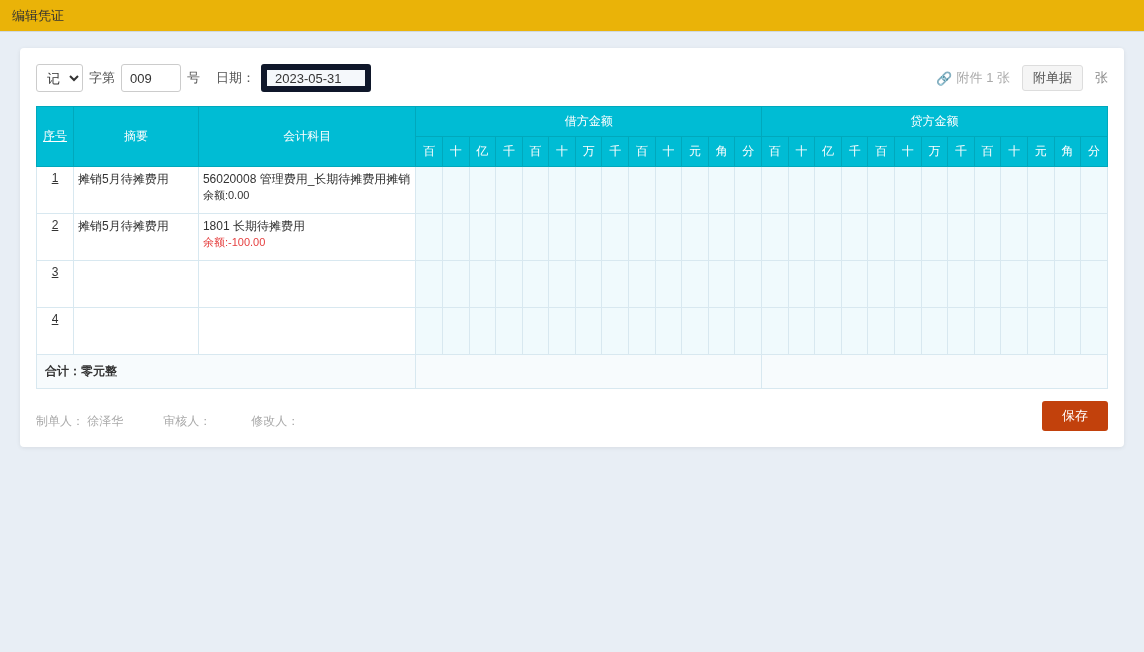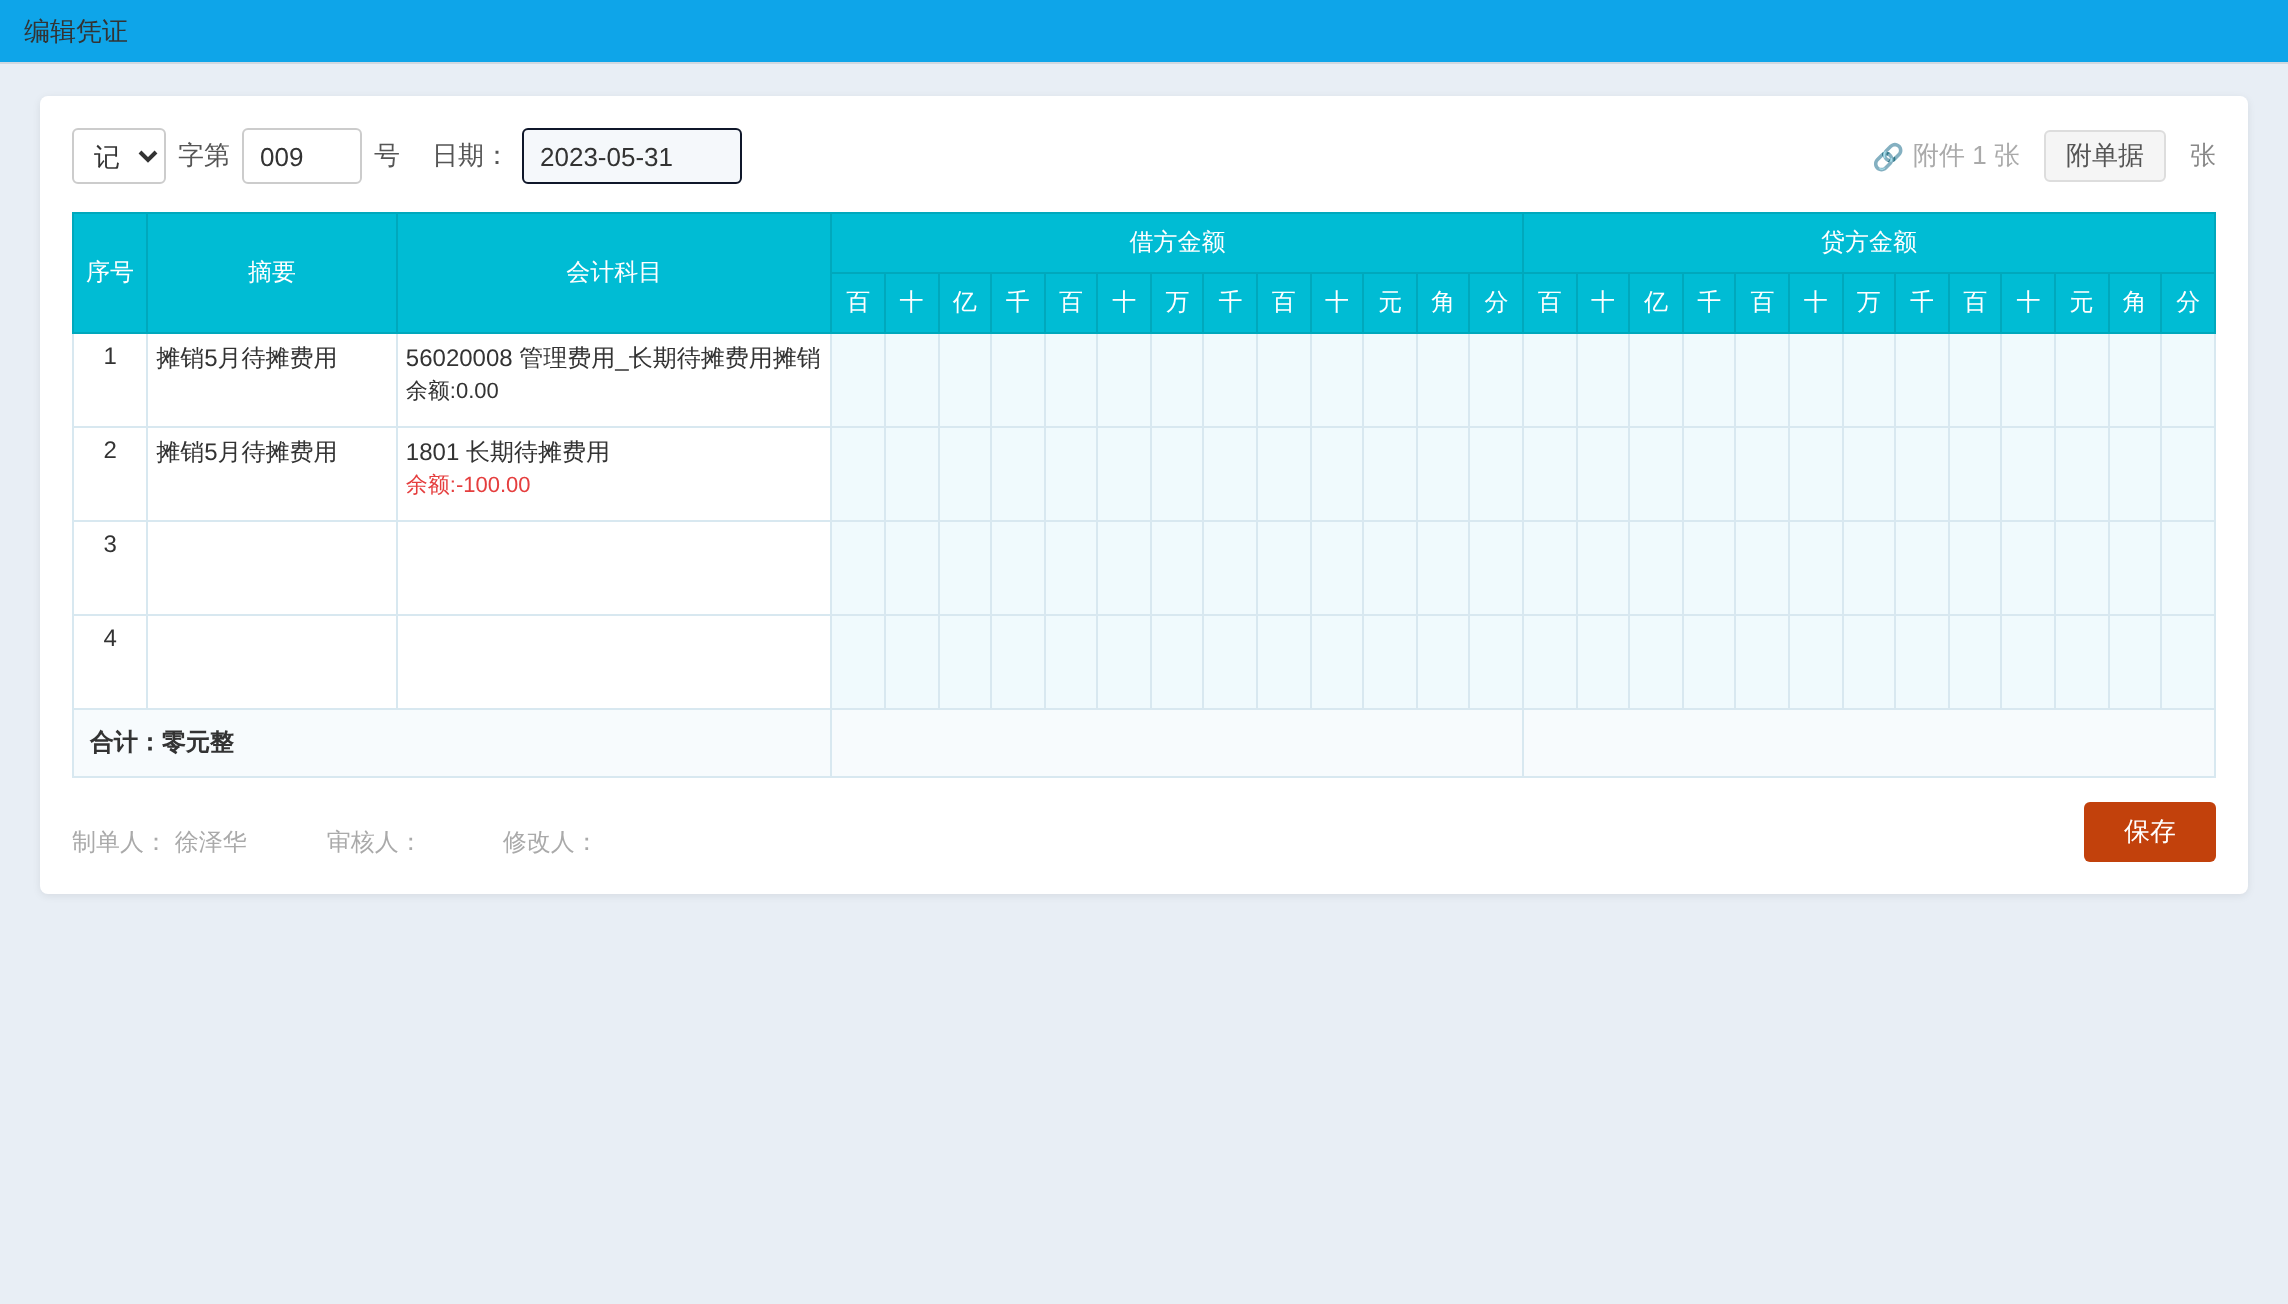--- a/index.html
+++ b/index.html
@@ -5,21 +5,21 @@
     * { box-sizing: border-box; margin: 0; padding: 0; }
     body {
       font-family: 'Microsoft YaHei', Arial, sans-serif;
       font-size: 13px;
       background: #e8eef5;
       width: 1144px;
       height: 652px;
       overflow: hidden;
     }
     .title-bar {
-      background: #0ea5e9;
+      background: #eab308;
       border-bottom: 1px solid #d0d8e0;
       padding: 6px 12px;
       font-size: 13px;
       color: #333;
       height: 32px;
       display: flex;
       align-items: center;
     }
     .main-content {
       padding: 16px 20px;
@@ -81,21 +81,21 @@
     .form-input {
       border: 1px solid #ccc;
       border-radius: 3px;
       padding: 3px 8px;
       font-size: 13px;
       color: #333;
       height: 28px;
       width: 60px;
     }
     .form-input-date {
-      border: 1px solid #0f172a;
+      border: 6px solid #0f172a;
       border-radius: 3px;
       padding: 3px 8px;
       font-size: 13px;
       color: #333;
       height: 28px;
       width: 110px;
       background: #f5f8fb;
     }
     .attachment-area {
       display: flex;
@@ -139,20 +139,21 @@
     .voucher-table td {
       border: 1px solid #d8e8f0;
       padding: 4px 4px;
       vertical-align: top;
       font-size: 12px;
       color: #333;
     }
     .col-seq {
       width: 40px;
       text-align: center;
+      text-decoration: underline;
     }
     .col-abstract {
       width: 140px;
     }
     .col-subject {
       width: 240px;
     }
     .th-group {
       border-bottom: 1px solid #00a8bc;
     }

